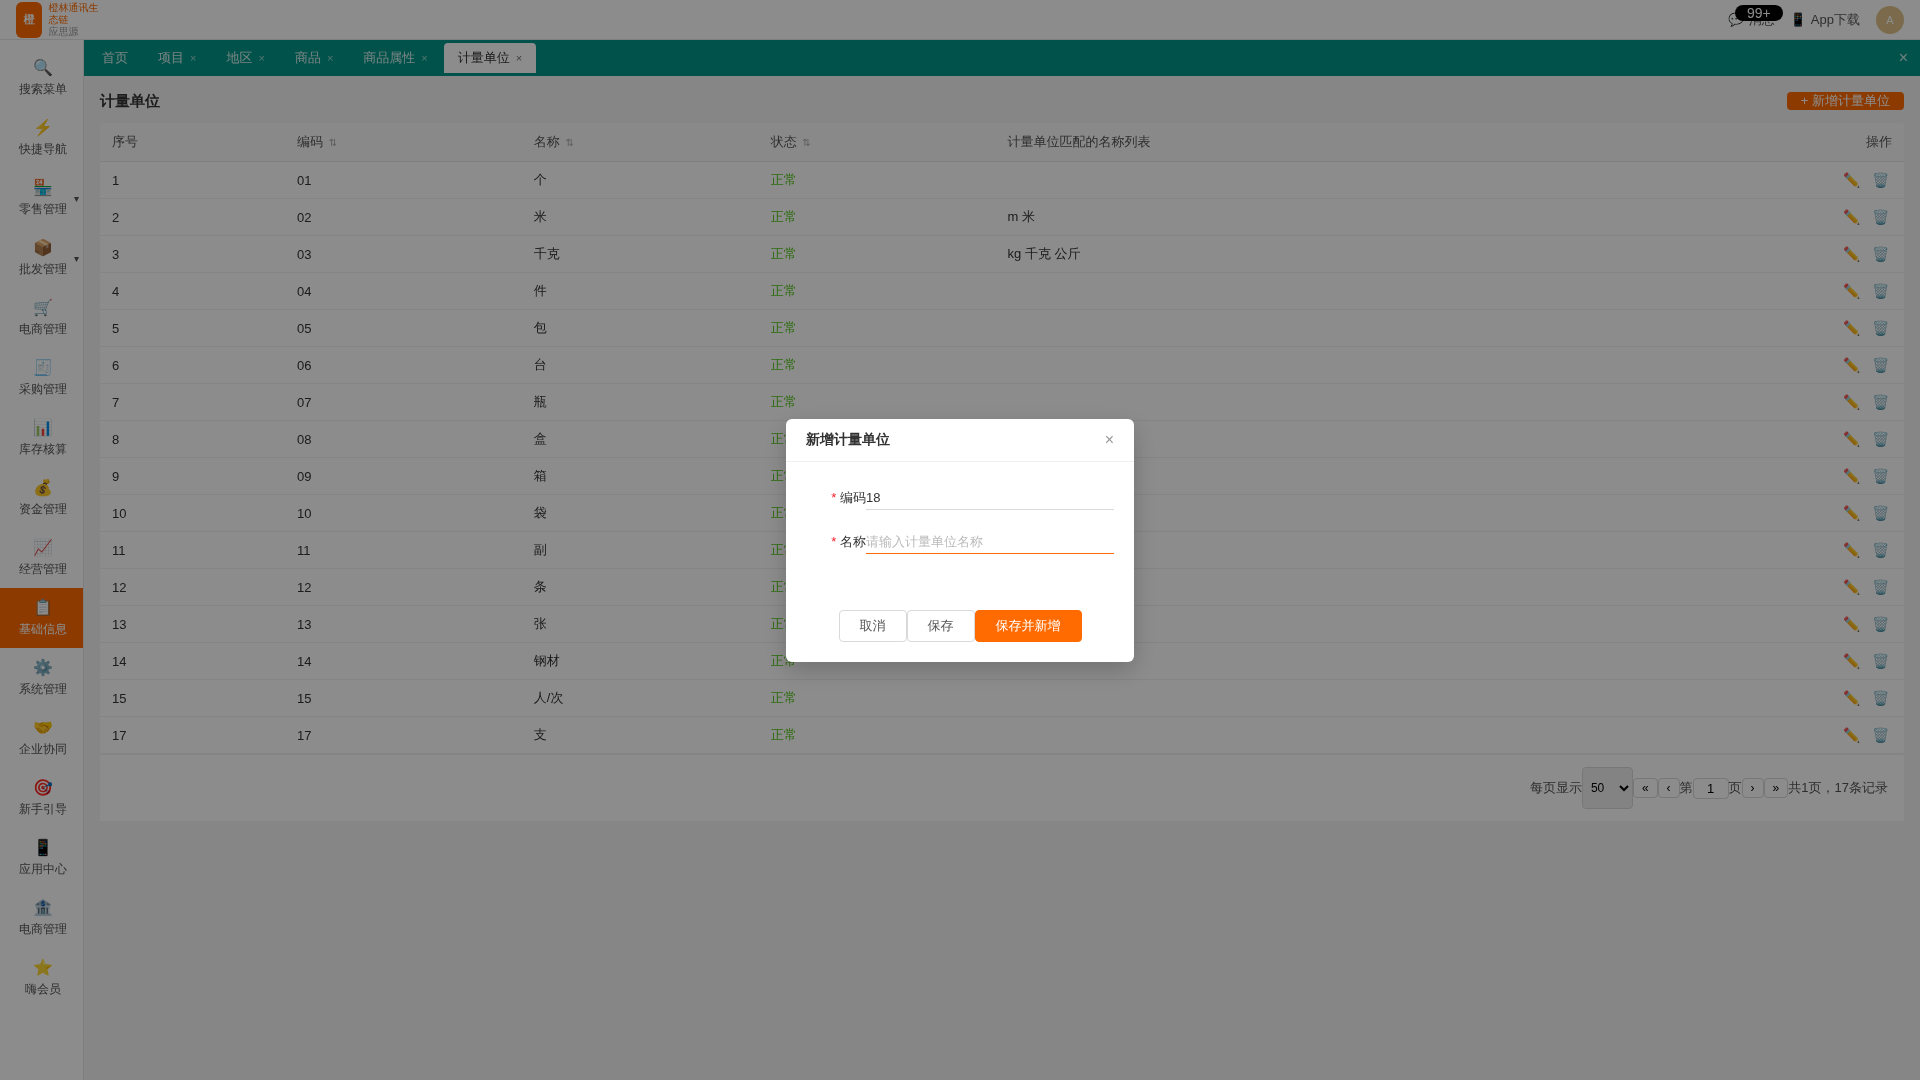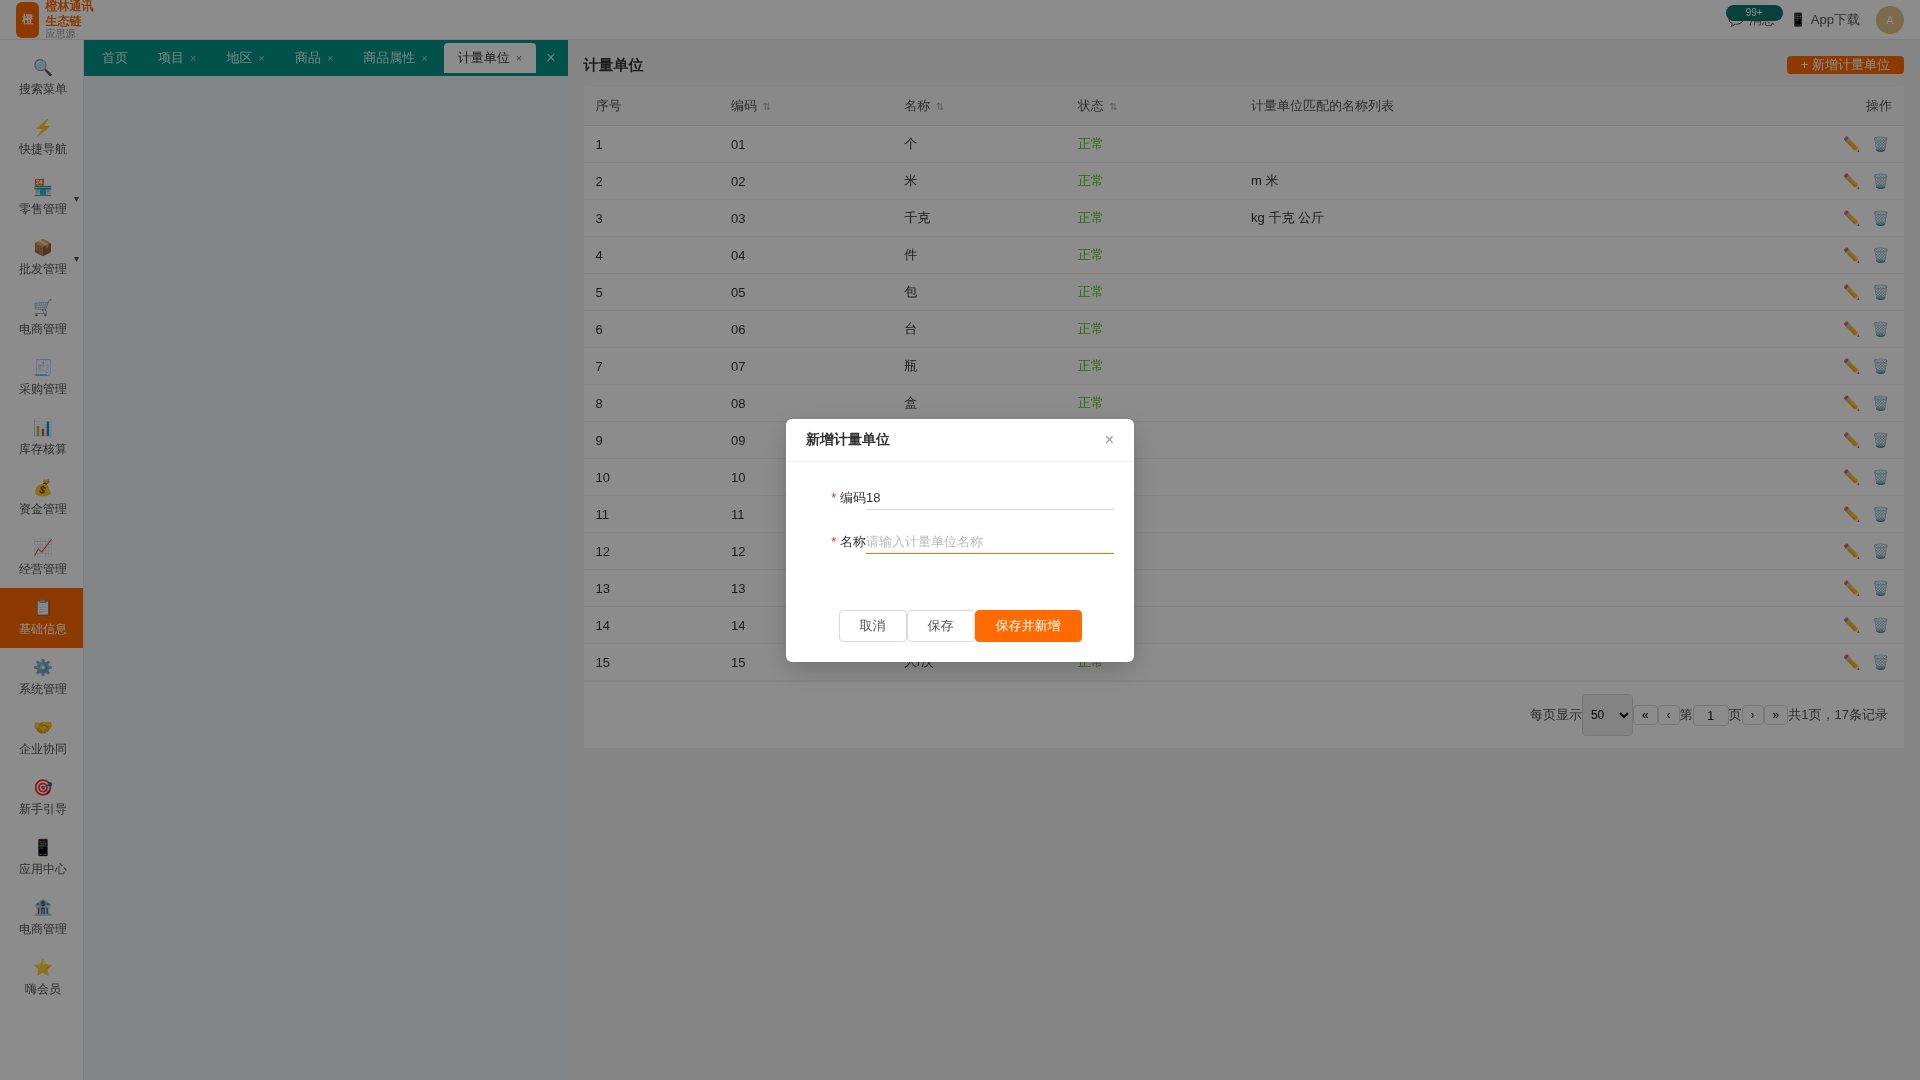--- a/index.html
+++ b/index.html
@@ -14,21 +14,21 @@
       align-items: center;
       padding: 0 16px;
       justify-content: space-between;
     }
     .top-bar-left { display: flex; align-items: center; gap: 8px; }
     .logo-area { display: flex; align-items: center; gap: 6px; width: 84px; }
     .logo-icon { width: 36px; height: 36px; background: #ff6b00; border-radius: 6px; display: flex; align-items: center; justify-content: center; color: #fff; font-size: 11px; font-weight: bold; }
     .logo-text { font-size: 12px; color: #333; line-height: 1.2; }
     .top-bar-right { display: flex; align-items: center; gap: 16px; }
     .top-badge { position: relative; display: flex; align-items: center; gap: 4px; cursor: pointer; color: #555; }
-    .badge-dot { background: #0f766e; color: #fff; border-radius: 10px; font-size: 10px; padding: 0 20px; min-width: 16px; height: 16px; display: flex; align-items: center; justify-content: center; position: absolute; top: -6px; right: -8px; }
+    .badge-dot { background: #000000; color: #fff; border-radius: 10px; font-size: 14px; padding: 0 12px; min-width: 16px; height: 16px; display: flex; align-items: center; justify-content: center; position: absolute; top: -6px; right: -8px; }
     .top-action { display: flex; align-items: center; gap: 4px; cursor: pointer; color: #555; }
     .avatar { width: 28px; height: 28px; background: #e0c48a; border-radius: 50%; display: flex; align-items: center; justify-content: center; font-size: 11px; color: #fff; }
 
     
     .layout { display: flex; height: calc(1080px - 40px); }
 
     
     .sidebar {
       width: 84px;
       background: #fff;
@@ -50,21 +50,21 @@
       font-size: 12px;
       border-left: 3px solid transparent;
     }
     .sidebar-item.active { background: #ff6b00; color: #fff; border-left-color: #ff6b00; }
     .sidebar-item.active .sidebar-icon { color: #fff; }
     .sidebar-icon { font-size: 16px; margin-bottom: 4px; }
     .sidebar-item.has-arrow { position: relative; }
     .sidebar-item.has-arrow::after { content: '▾'; position: absolute; right: 4px; top: 50%; transform: translateY(-50%); font-size: 10px; }
 
     
-    .main-area { flex: 1; display: flex; flex-direction: row; overflow: hidden; }
+    .main-area { flex: 1; display: flex; flex-direction: column; overflow: hidden; }
 
     
     .tabs-bar {
       background: #009688;
       display: flex;
       align-items: center;
       height: 36px;
       padding: 0 4px;
     }
     .tab-item {
@@ -226,21 +226,21 @@
 </head>
 <body>
 
 <div class="top-bar">
   <div class="top-bar-left">
     <div class="logo-area">
       <div class="logo-icon">
         <span>橙</span>
       </div>
       <div class="logo-text">
-        <div style="font-size:12px;color:#ff6b00;font-weight:bold;">橙林通讯生态链</div>
+        <div style="font-size:10px;color:#ff6b00;font-weight:normal;">橙林通讯生态链</div>
         <div style="font-size:10px;color:#999;">应思源</div>
       </div>
     </div>
   </div>
   <div class="top-bar-right">
     <div class="top-badge">
       <span>💬</span>
       <span>消息</span>
       <span class="badge-dot">99+</span>
     </div>
@@ -536,20 +536,31 @@
       <td>15</td>
       <td>15</td>
       <td>人/次</td>
       <td><span class="status-normal">正常</span></td>
       <td></td>
       <td class="col-actions">
         <button class="action-btn" title="编辑">✏️</button>
         <button class="action-btn" title="删除">🗑️</button>
       </td>
     </tr>
+              <tr>
+      <td>17</td>
+      <td>17</td>
+      <td>支</td>
+      <td><span class="status-normal">正常</span></td>
+      <td></td>
+      <td class="col-actions">
+        <button class="action-btn" title="编辑">✏️</button>
+        <button class="action-btn" title="删除">🗑️</button>
+      </td>
+    </tr>
             </tbody>
         </table>
       </div>
 
       <div class="pagination">
         <span>每页显示</span>
         <select class="page-size-select">
           <option>50</option>
           <option>20</option>
           <option>100</option>

